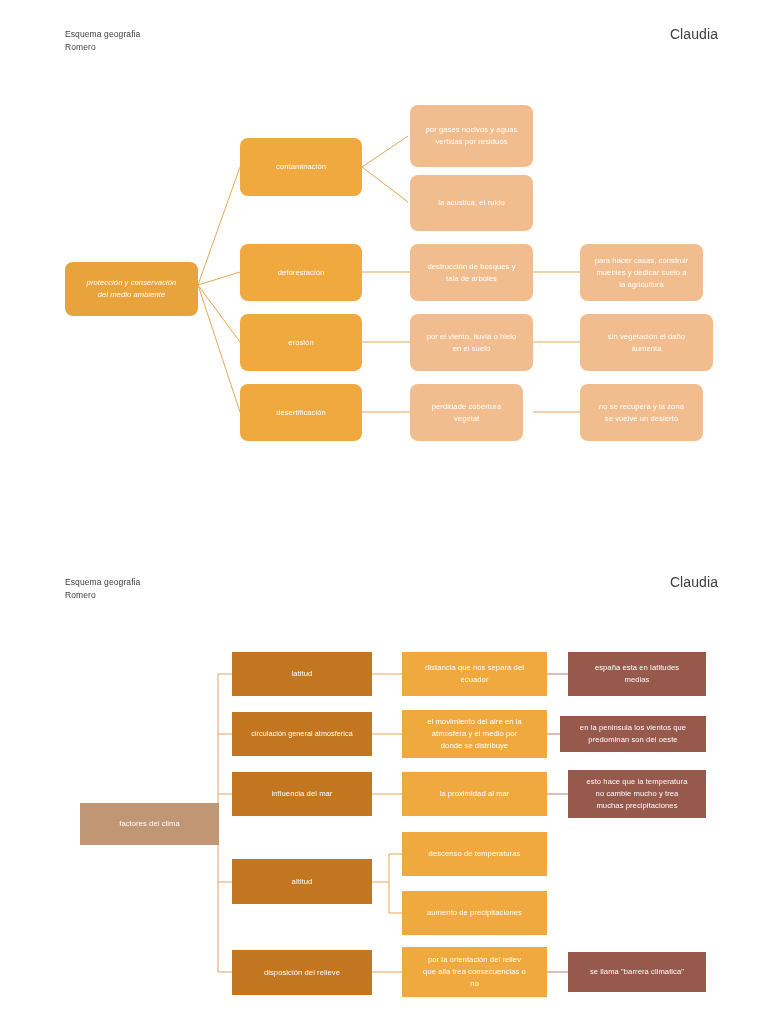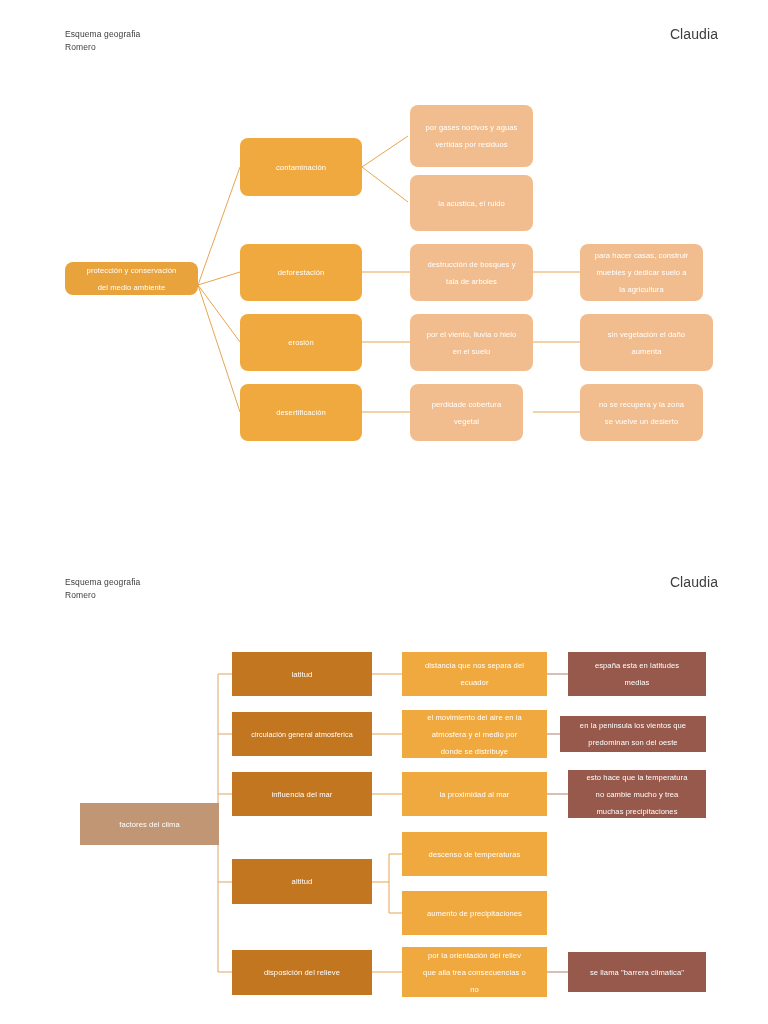--- a/index.html
+++ b/index.html
@@ -60,21 +60,21 @@
   
   .node {
     position: absolute;
     box-sizing: border-box;
     display: flex;
     align-items: center;
     justify-content: center;
     text-align: center;
     color: #ffffff;
     font-size: 7.6px;
-    line-height: 17px;
+    line-height: 12px;
     letter-spacing: 0.08px;
     padding: 2px 6px;
     overflow: hidden;
   }
   
   #diagram-1 .node { border-radius: 8px; }
   
   #diagram-2 .node { border-radius: 0px; }
 
   .node .node-label { display: block; white-space: pre-line; }
@@ -113,21 +113,21 @@
       <line x1="362" y1="272" x2="410" y2="272" stroke="#e8a552" stroke-width="1"></line>
       <line x1="533" y1="272" x2="580" y2="272" stroke="#e8a552" stroke-width="1"></line>
 
       <line x1="362" y1="342" x2="410" y2="342" stroke="#e8a552" stroke-width="1"></line>
       <line x1="533" y1="342" x2="580" y2="342" stroke="#e8a552" stroke-width="1"></line>
 
       <line x1="362" y1="412" x2="410" y2="412" stroke="#e8a552" stroke-width="1"></line>
       <line x1="533" y1="412" x2="580" y2="412" stroke="#e8a552" stroke-width="1"></line>
     </svg>
 
-    <div class="node" style="left:65px; top:262px; width:133px; height:33px; background:#e8a33d;">
+    <div class="node" style="left:65px; top:262px; width:133px; height:54px; background:#e8a33d;font-style:italic;">
       <span class="node-label">protección y conservación
 del medio ambiente</span>
     </div>
 
     <div class="node" style="left:240px; top:138px; width:122px; height:58px; background:#f0a93f;">
       <span class="node-label">contaminación</span>
     </div>
     <div class="node" style="left:240px; top:244px; width:122px; height:57px; background:#f0a93f;">
       <span class="node-label">deforestación</span>
     </div>

